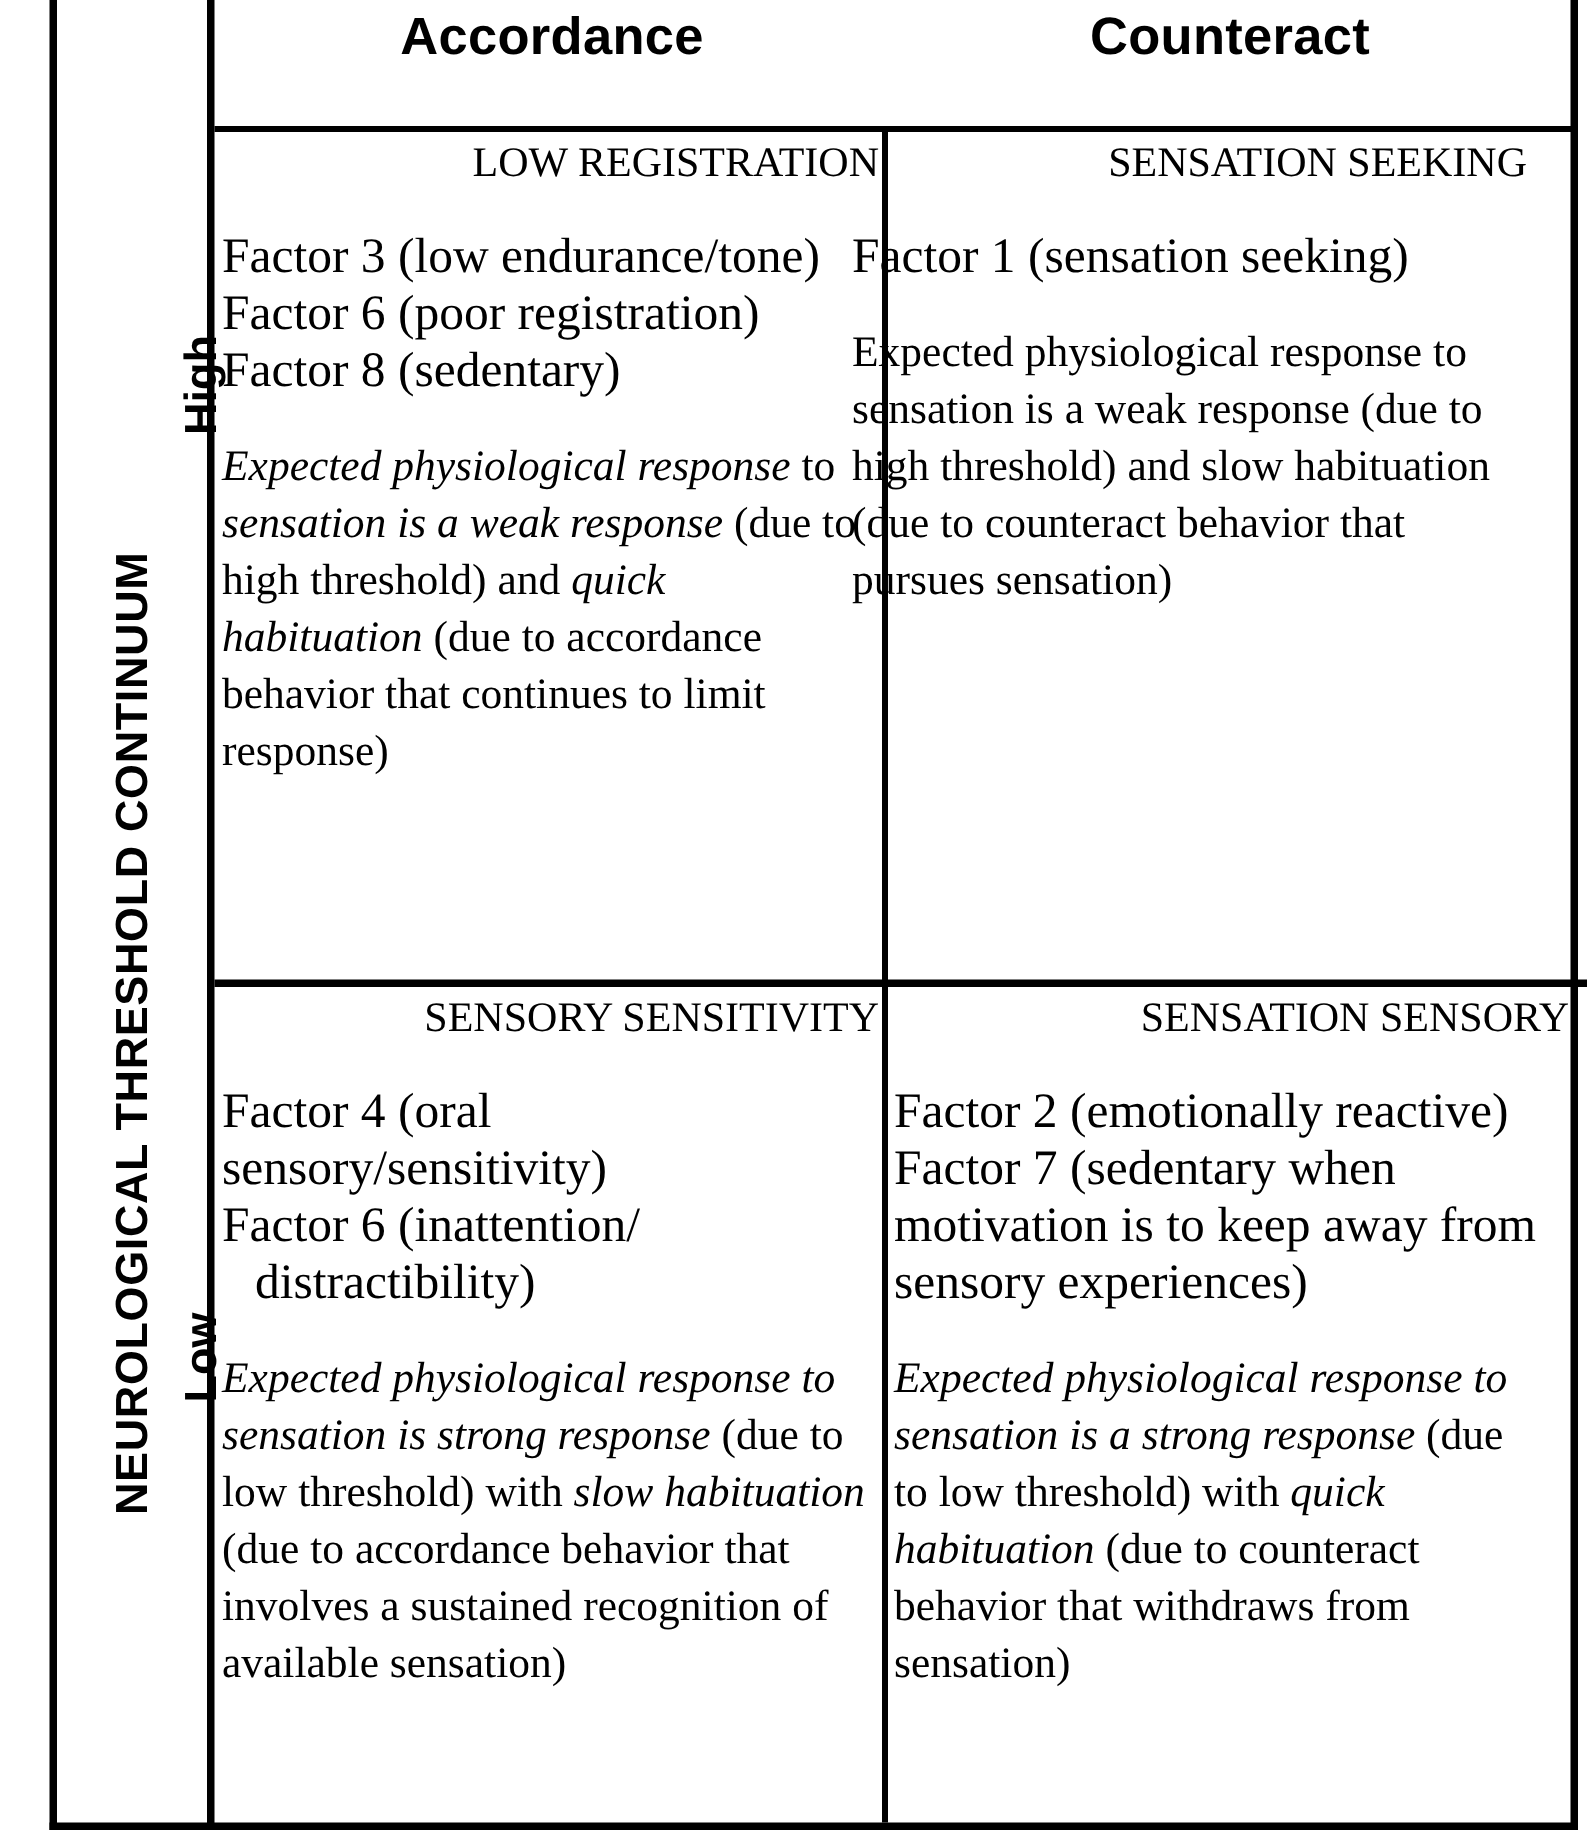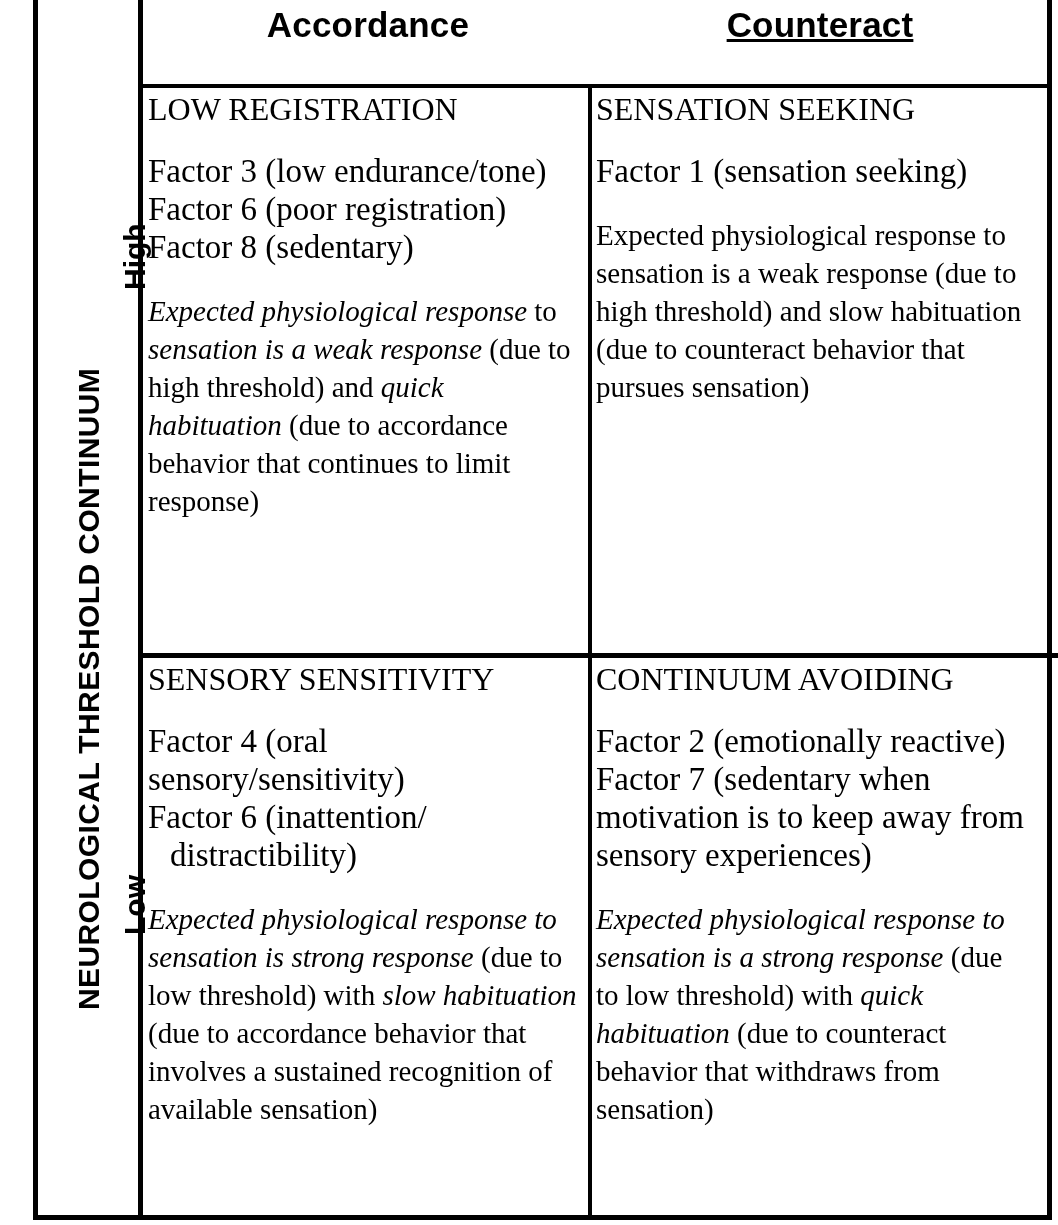--- a/index.html
+++ b/index.html
@@ -49,21 +49,21 @@
     line-height: 46px;
     text-align: center;
     font-family: "Liberation Sans", sans-serif;
     font-weight: bold;
     font-size: 35px;
     letter-spacing: 0.2px;
     color: #000000;
     white-space: nowrap;
   }
   #header-accordance { left: 148px; width: 440px; }
-  #header-counteract { left: 592px; width: 456px; text-decoration: underline; }
+  #header-counteract { left: 592px; width: 456px; }
 
   
   .axis-rot {
     position: absolute;
     transform-origin: 0 0;
     transform: rotate(-90deg);
     font-family: "Liberation Sans", sans-serif;
     font-weight: bold;
     color: #000000;
     white-space: nowrap;
@@ -87,30 +87,31 @@
     font-size: 30px;
   }
 
   
   .cell {
     position: absolute;
     box-sizing: border-box;
     padding: 0;
   }
   #cell-low-registration   { left: 148px; top: 90px;  width: 438px; height: 560px; }
-  #cell-sensation-seeking  { left: 596px; top: 90px;  width: 450px; height: 560px; }
+  #cell-sensation-seeking  { left: 568px; top: 90px;  width: 450px; height: 560px; }
   #cell-sensory-sensitivity{ left: 148px; top: 660px; width: 438px; height: 552px; }
   #cell-sensation-avoiding { left: 596px; top: 660px; width: 450px; height: 552px; }
 
   .cell-title {
     font-family: "Liberation Serif", serif;
-    font-size: 32px;
+    font-size: 28px;
     line-height: 38px;
     margin: 0 0 24px 0;
     white-space: nowrap;
+    text-align: right;
   }
 
   .factor-list {
     margin: 0 0 26px 0;
     padding: 0;
     list-style: none;
   }
   .factor-list li {
     font-family: "Liberation Serif", serif;
     font-size: 33px;
@@ -182,21 +183,21 @@
   <div class="cell" id="cell-sensory-sensitivity">
     <div class="cell-title">SENSORY SENSITIVITY</div>
     <ul class="factor-list">
       <li>Factor 4 (oral sensory/sensitivity)</li>
       <li class="wrapped">Factor 6 (inattention/ distractibility)</li>
     </ul>
     <p class="cell-para" id="para-sensory-sensitivity"><em>Expected physiological response to sensation is strong response</em><span class="roman"> (due to low threshold) with </span><em>slow habituation</em><span class="roman"> (due to accordance behavior that involves a sustained recognition of available sensation)</span></p>
   </div>
 
   <div class="cell" id="cell-sensation-avoiding">
-    <div class="cell-title">CONTINUUM AVOIDING</div>
+    <div class="cell-title">SENSATION SENSORY</div>
     <ul class="factor-list">
       <li>Factor 2 (emotionally reactive)</li>
       <li>Factor 7 (sedentary when motivation is to keep away from sensory experiences)</li>
     </ul>
     <p class="cell-para" id="para-sensation-avoiding"><em>Expected physiological response to sensation is a strong response</em><span class="roman"> (due to low threshold) with </span><em>quick habituation</em><span class="roman"> (due to counteract behavior that withdraws from sensation)</span></p>
   </div>
 
 </div>
 
 </body></html>

